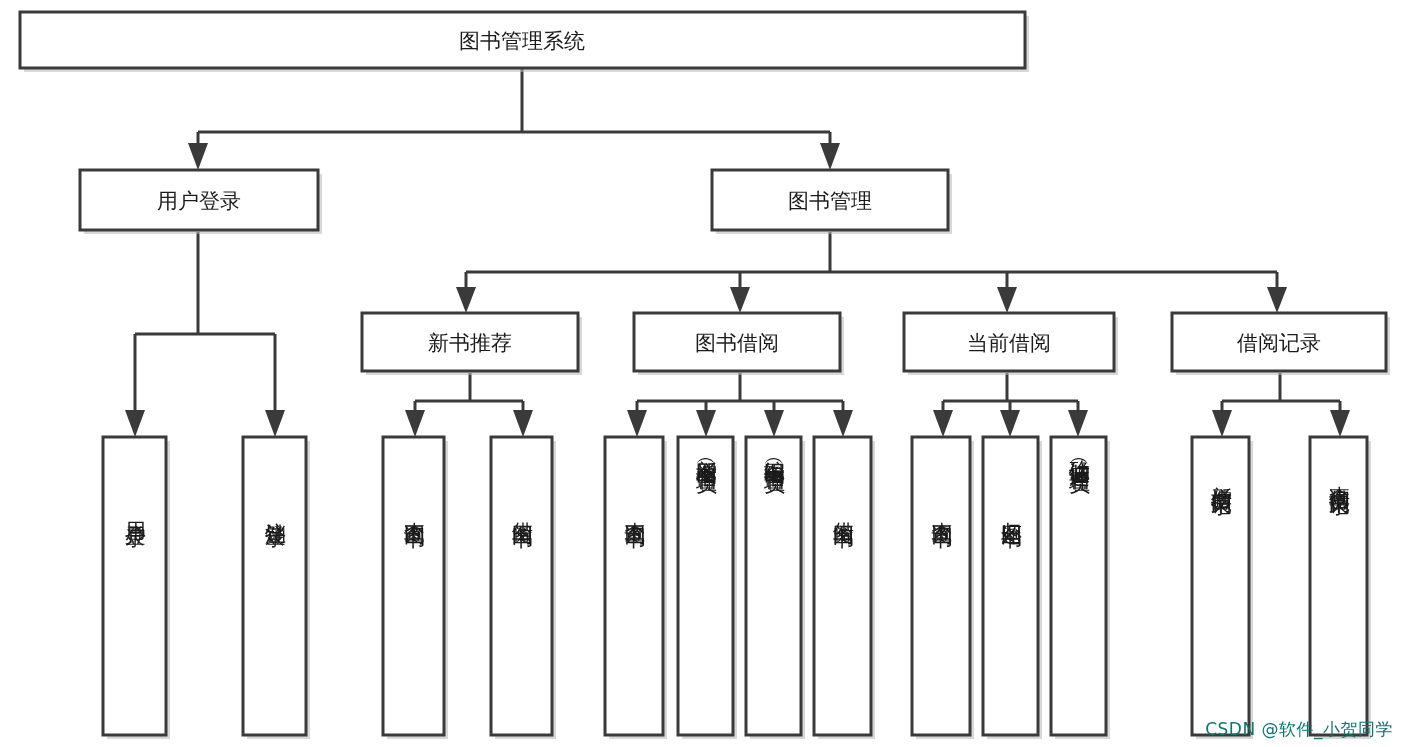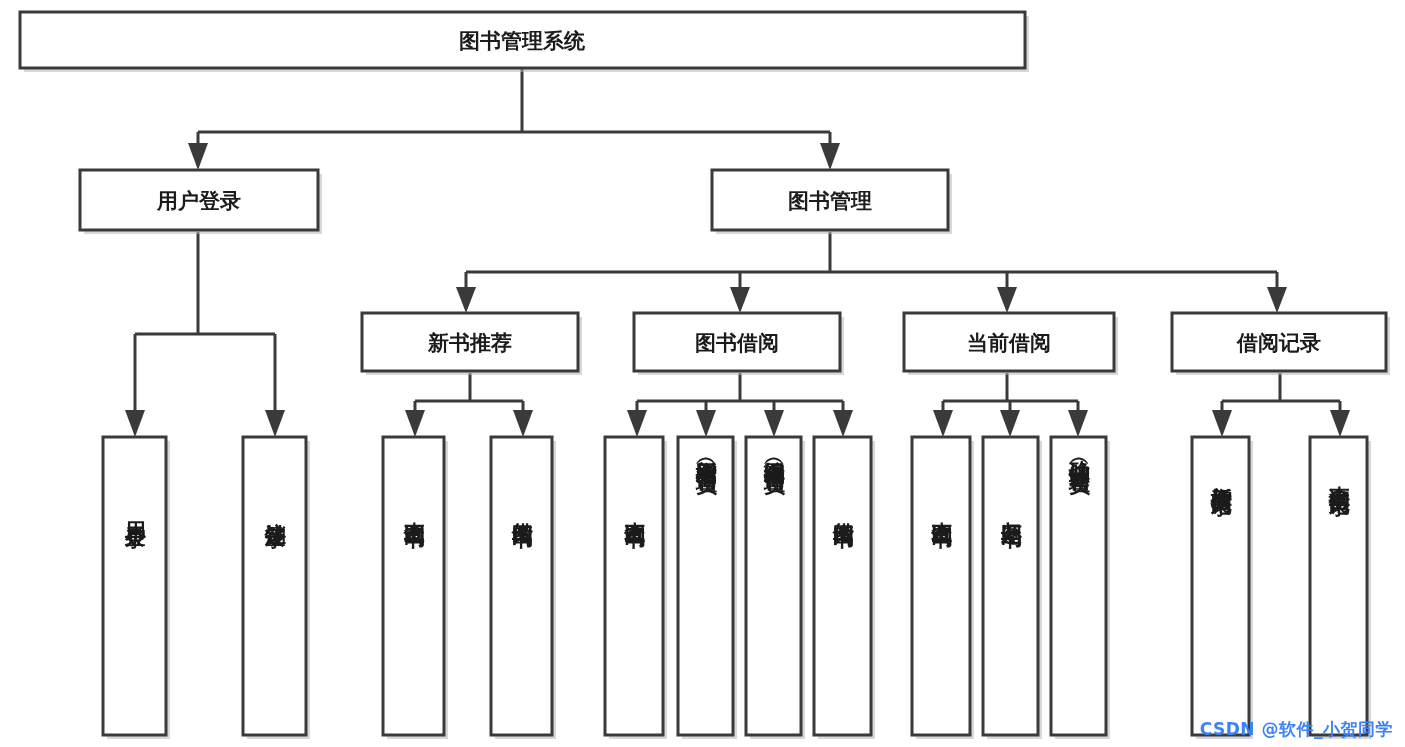--- a/index.html
+++ b/index.html
@@ -12,21 +12,20 @@
     width: 1405px;
     height: 747px;
     font-family: "DejaVu Sans", "Liberation Sans", sans-serif;
     overflow: hidden;
     position: relative;
   }
   #diagram-root {
     position: relative;
     width: 1405px;
     height: 747px;
-    font-weight: bold;
   }
   svg.diagram-canvas {
     position: absolute;
     left: 0;
     top: 0;
     width: 1405px;
     height: 747px;
     display: block;
   }
   .node-box {
@@ -73,21 +72,21 @@
     letter-spacing: 2px;
     white-space: nowrap;
     text-align: left;
   }
   .watermark {
     position: absolute;
     right: 12px;
     bottom: 6px;
     font-family: "DejaVu Sans", "Liberation Sans", sans-serif;
     font-size: 17px;
-    color: #3b82f6;
+    color: #0f766e;
     letter-spacing: 0.5px;
     user-select: none;
     white-space: nowrap;
   }
 </style>
 </head>
 <body>
 
 <div id="diagram-root">
 

